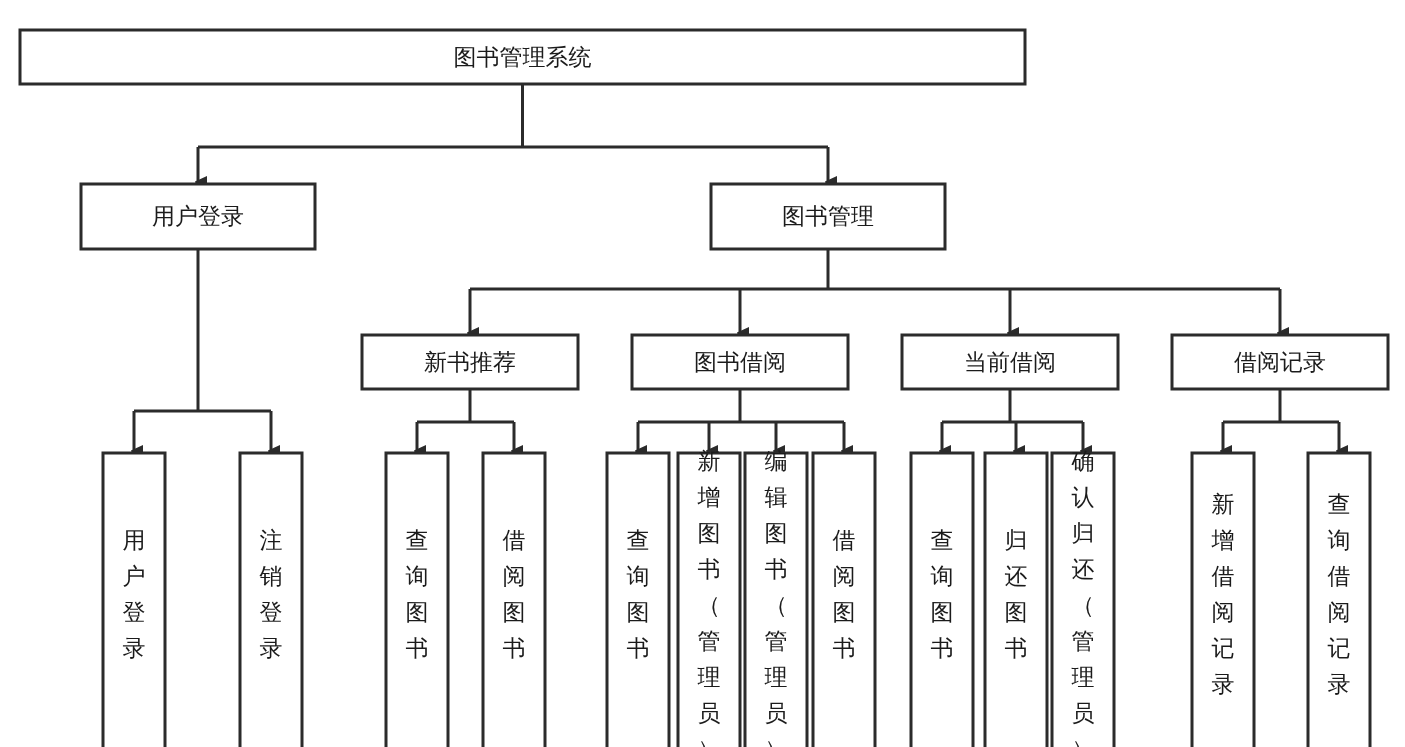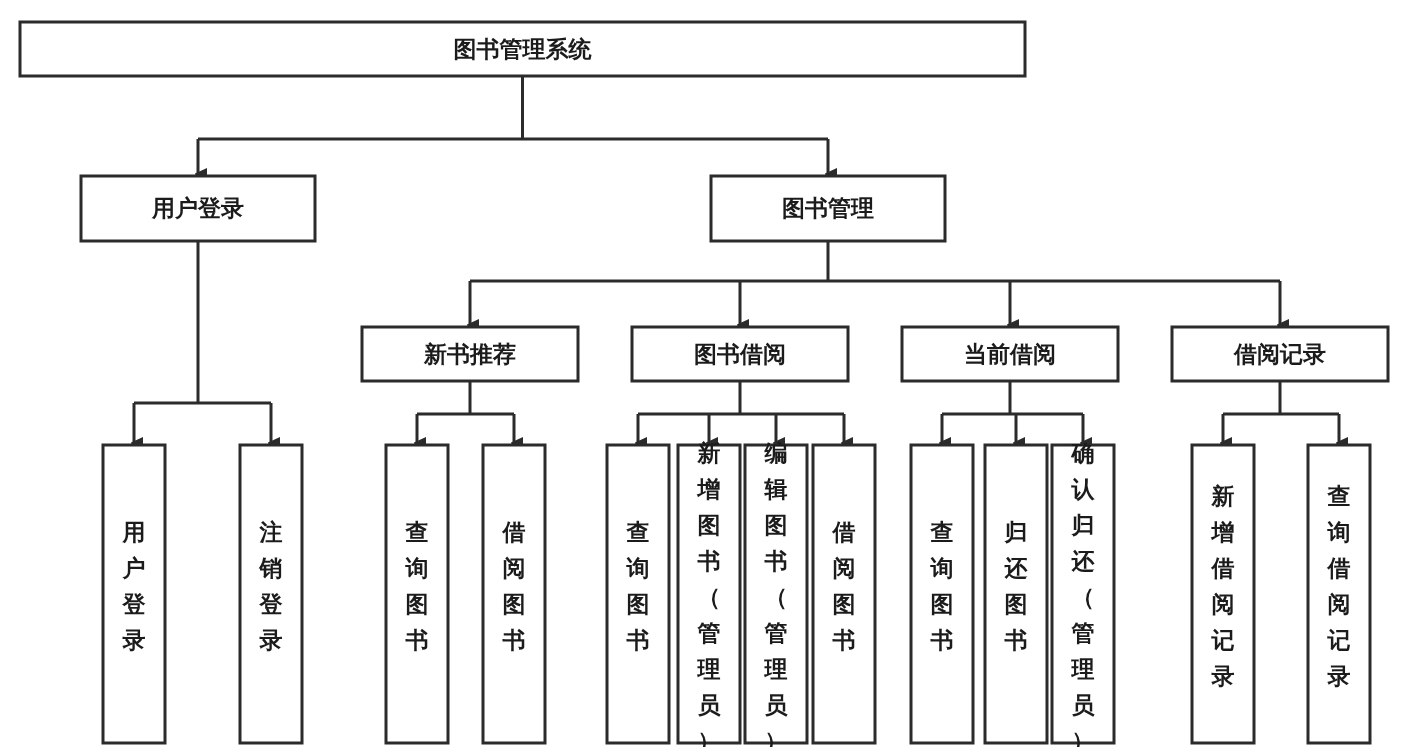--- a/index.html
+++ b/index.html
@@ -4,21 +4,21 @@
 <title>图书管理系统 功能结构图</title>
 <style>
   html,body{margin:0;padding:0;}
   body{
     width:1405px;height:747px;
     background:#ffffff;
     font-family:"DejaVu Sans","Liberation Sans",sans-serif;
     overflow:hidden;
     position:relative;
   }
-  #diagram-root{position:absolute;left:0;top:8px;width:1405px;height:535px;font-weight:bold;}
+  #diagram-root{position:absolute;left:0;top:16px;width:1405px;height:535px;}
   svg{display:block;}
   .node-rect{fill:#ffffff;stroke:#2b2b2b;stroke-width:3;}
   .node-label{
     font-family:"DejaVu Sans","Liberation Sans",sans-serif;
     fill:#1b1b1b;
     font-size:23px;
     text-anchor:middle;
     dominant-baseline:middle;
   }
   .node-label-v{

